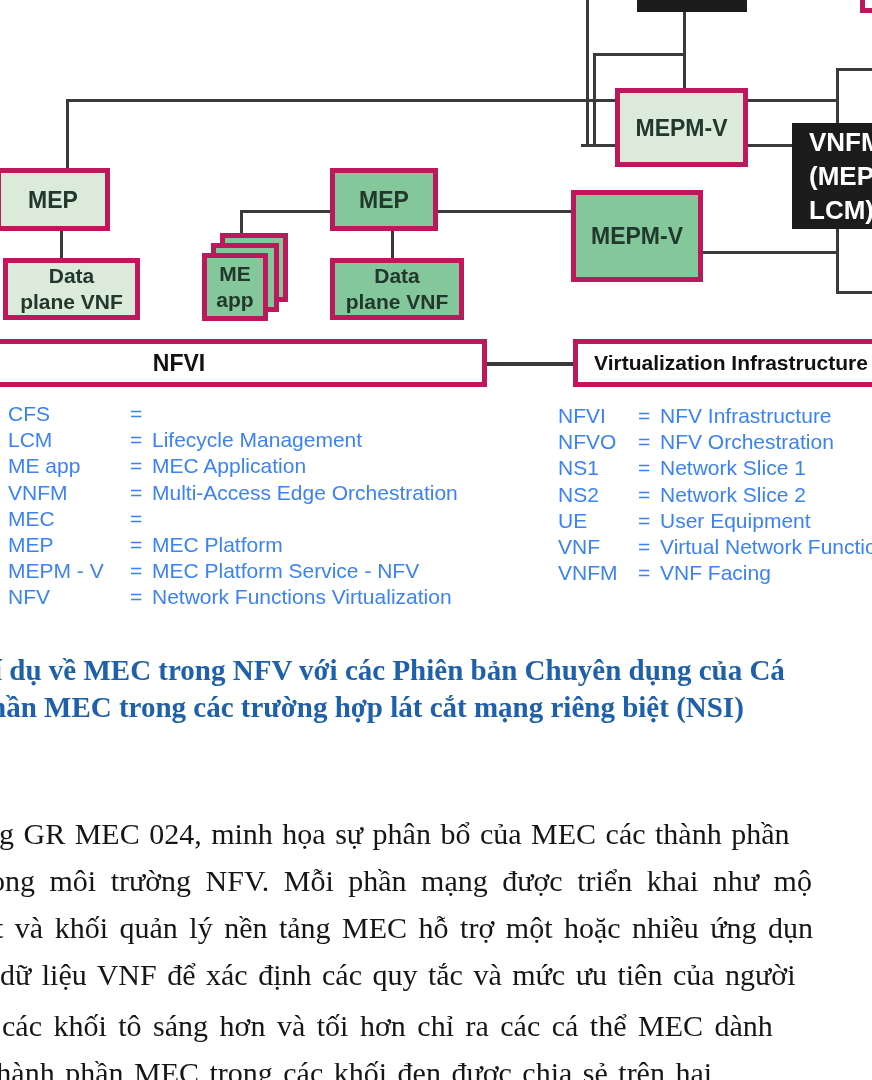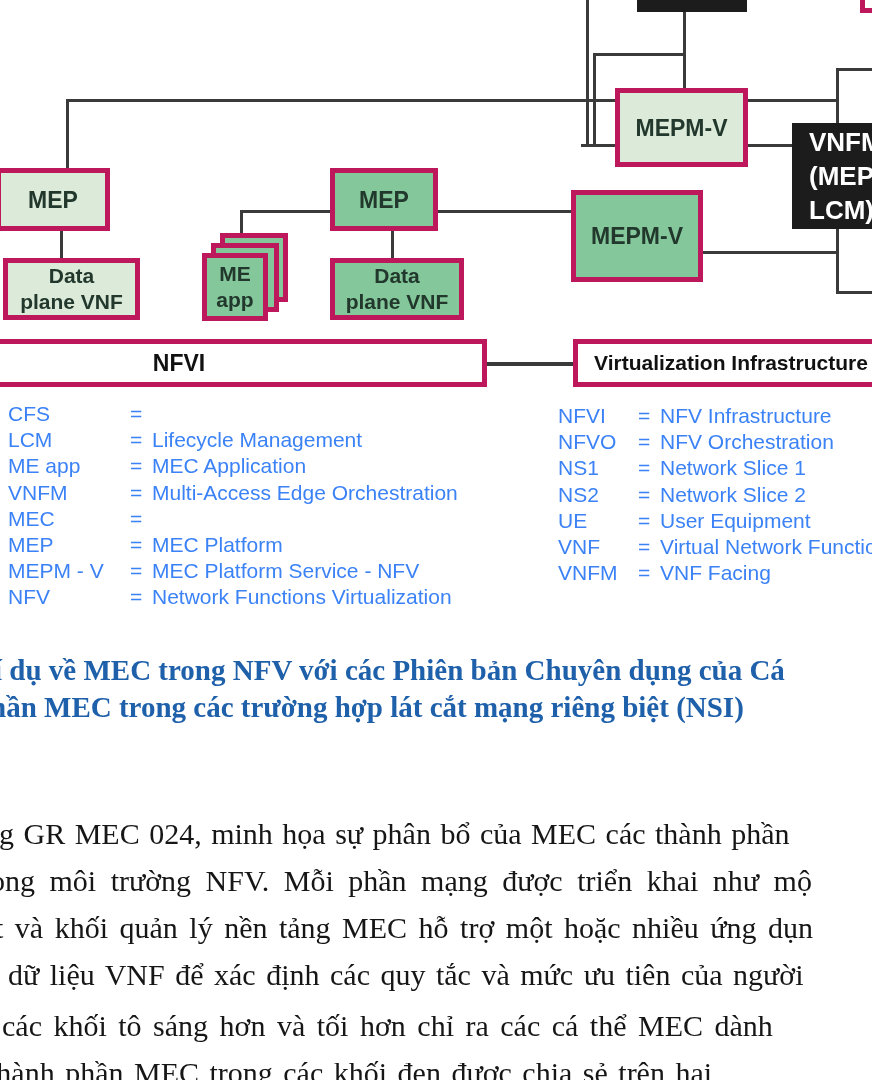--- a/index.html
+++ b/index.html
@@ -193,21 +193,21 @@
 
   <div class="caption">
     <div style="margin-left:-6px;">í dụ về MEC trong NFV với các Phiên bản Chuyên dụng của Cá</div>
     <div style="margin-left:-10px;">hần MEC trong các trường hợp lát cắt mạng riêng biệt (NSI)</div>
   </div>
 
   <div class="bodytext" style="left:0;top:810px;width:100%;">
     <div style="margin-left:-16px;word-spacing:2px;">ng GR MEC 024, minh họa sự phân bổ của MEC các thành phần</div>
     <div style="margin-left:-10px;word-spacing:7px;">ong môi trường NFV. Mỗi phần mạng được triển khai như mộ</div>
     <div style="margin-left:-5px;word-spacing:4px;">t và khối quản lý nền tảng MEC hỗ trợ một hoặc nhiều ứng dụn</div>
-    <div style="margin-left:8px;word-spacing:3px;">dữ liệu VNF để xác định các quy tắc và mức ưu tiên của người</div>
+    <div style="margin-left:0;word-spacing:3px;">dữ liệu VNF để xác định các quy tắc và mức ưu tiên của người</div>
   </div>
 
   <div class="bodytext" style="left:0;top:1002px;width:100%;">
     <div style="margin-left:2px;word-spacing:4px;">các khối tô sáng hơn và tối hơn chỉ ra các cá thể MEC dành</div>
     <div style="margin-left:-12px;word-spacing:3px;">thành phần MEC trong các khối đen được chia sẻ trên hai</div>
   </div>
 
 </div>
 
 </body></html>

